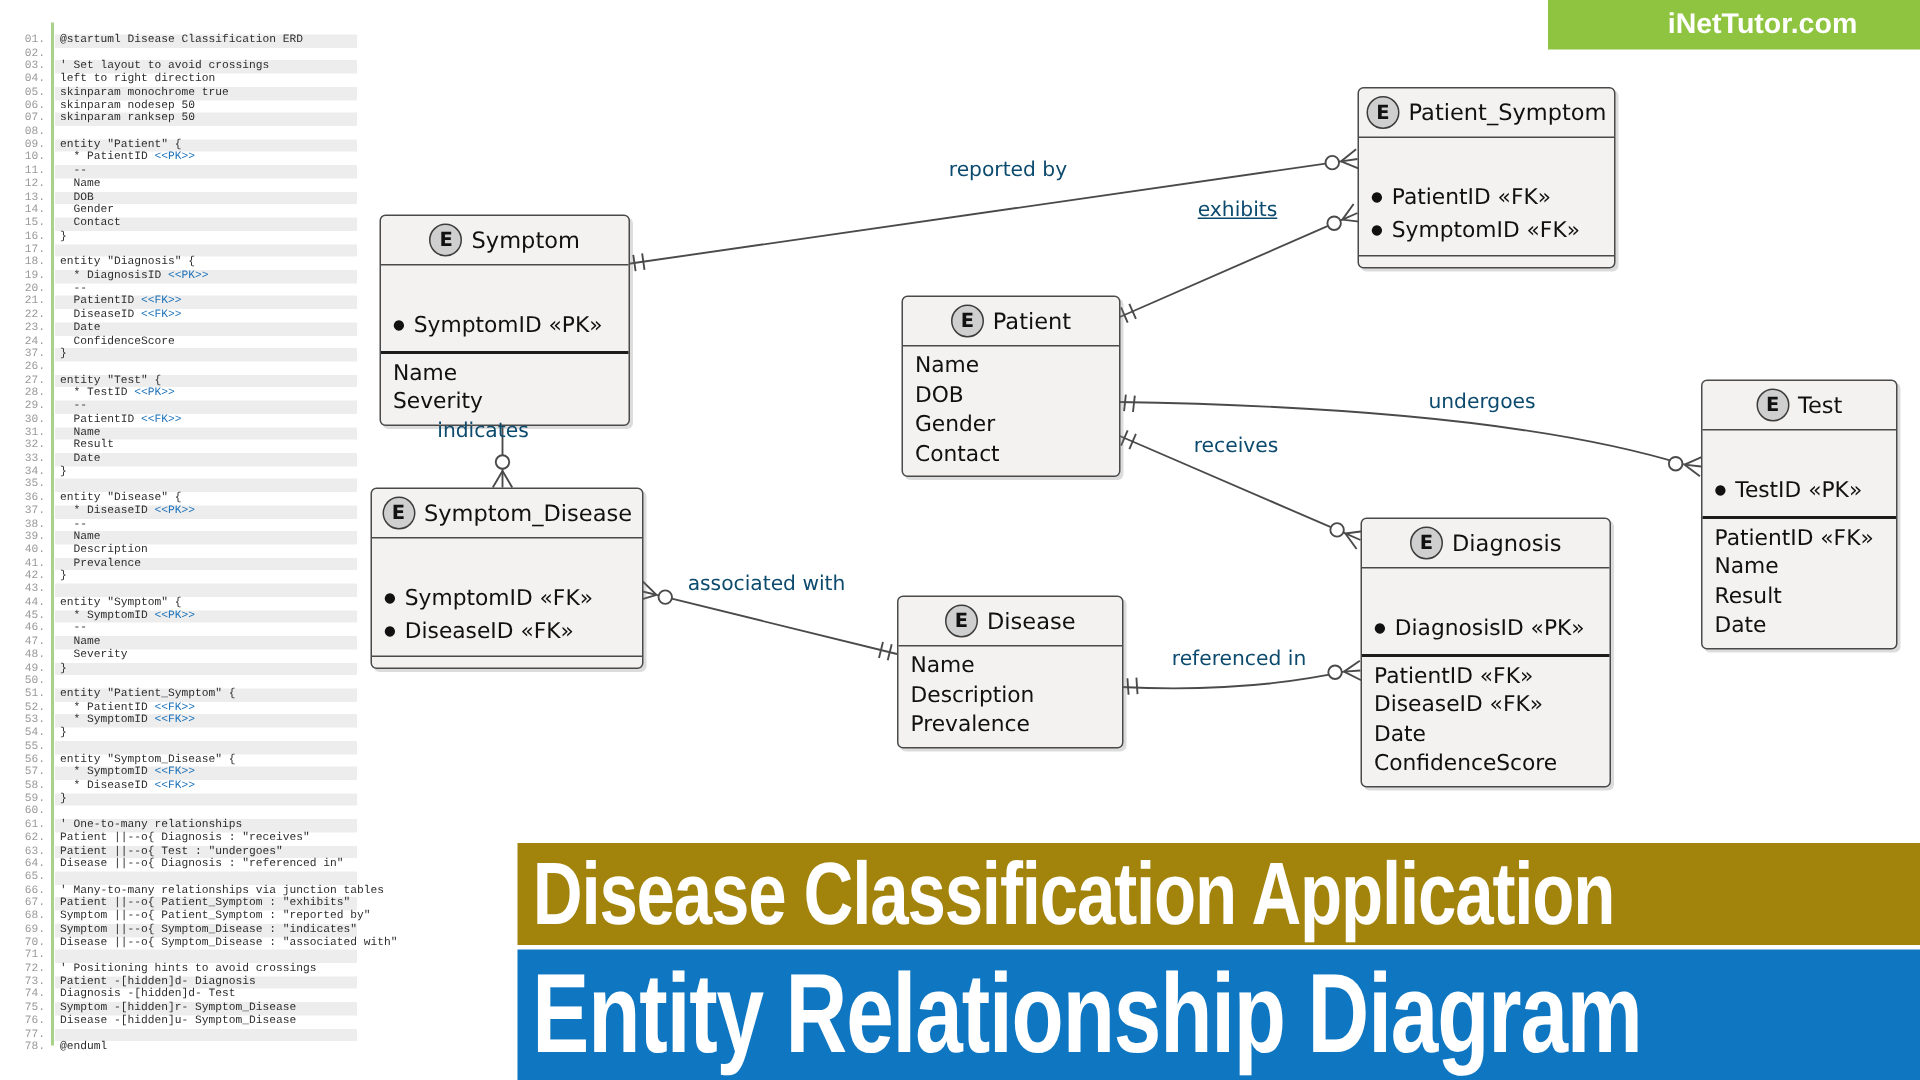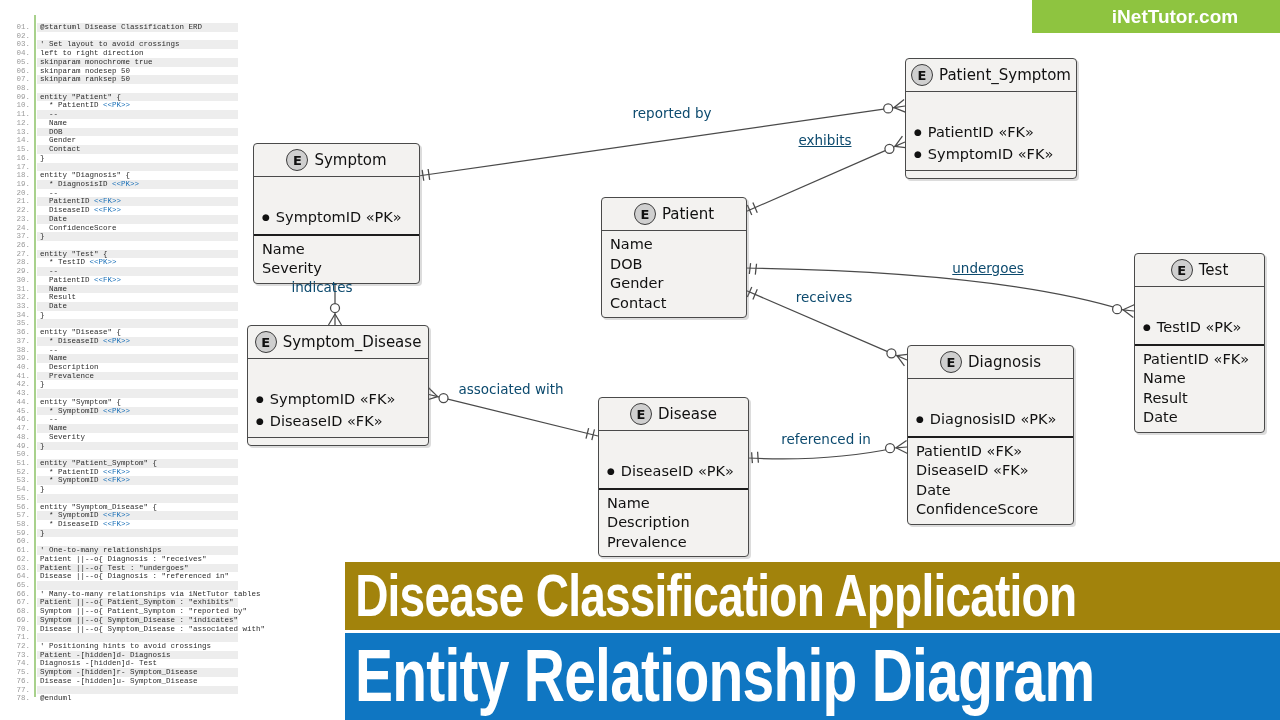--- a/index.html
+++ b/index.html
@@ -115,21 +115,21 @@
       <div class="cl"><span class="ln">56.</span><span class="ct"><span>entity "Symptom_Disease" {</span></span></div>
       <div class="cl odd"><span class="ln">57.</span><span class="ct"><span>  * SymptomID </span><span class="tk">&lt;&lt;FK&gt;&gt;</span></span></div>
       <div class="cl"><span class="ln">58.</span><span class="ct"><span>  * DiseaseID </span><span class="tk">&lt;&lt;FK&gt;&gt;</span></span></div>
       <div class="cl odd"><span class="ln">59.</span><span class="ct"><span>}</span></span></div>
       <div class="cl"><span class="ln">60.</span><span class="ct"></span></div>
       <div class="cl odd"><span class="ln">61.</span><span class="ct"><span>' One-to-many relationships</span></span></div>
       <div class="cl"><span class="ln">62.</span><span class="ct"><span>Patient ||--o{ Diagnosis : "receives"</span></span></div>
       <div class="cl odd"><span class="ln">63.</span><span class="ct"><span>Patient ||--o{ Test : "undergoes"</span></span></div>
       <div class="cl"><span class="ln">64.</span><span class="ct"><span>Disease ||--o{ Diagnosis : "referenced in"</span></span></div>
       <div class="cl odd"><span class="ln">65.</span><span class="ct"></span></div>
-      <div class="cl"><span class="ln">66.</span><span class="ct"><span>' Many-to-many relationships via iNetTutor tables</span></span></div>
+      <div class="cl"><span class="ln">66.</span><span class="ct"><span>' Many-to-many relationships via junction tables</span></span></div>
       <div class="cl odd"><span class="ln">67.</span><span class="ct"><span>Patient ||--o{ Patient_Symptom : "exhibits"</span></span></div>
       <div class="cl"><span class="ln">68.</span><span class="ct"><span>Symptom ||--o{ Patient_Symptom : "reported by"</span></span></div>
       <div class="cl odd"><span class="ln">69.</span><span class="ct"><span>Symptom ||--o{ Symptom_Disease : "indicates"</span></span></div>
       <div class="cl"><span class="ln">70.</span><span class="ct"><span>Disease ||--o{ Symptom_Disease : "associated with"</span></span></div>
       <div class="cl odd"><span class="ln">71.</span><span class="ct"></span></div>
       <div class="cl"><span class="ln">72.</span><span class="ct"><span>' Positioning hints to avoid crossings</span></span></div>
       <div class="cl odd"><span class="ln">73.</span><span class="ct"><span>Patient -[hidden]d- Diagnosis</span></span></div>
       <div class="cl"><span class="ln">74.</span><span class="ct"><span>Diagnosis -[hidden]d- Test</span></span></div>
       <div class="cl odd"><span class="ln">75.</span><span class="ct"><span>Symptom -[hidden]r- Symptom_Disease</span></span></div>
       <div class="cl"><span class="ln">76.</span><span class="ct"><span>Disease -[hidden]u- Symptom_Disease</span></span></div>
@@ -264,32 +264,29 @@
           <div class="row">DiseaseID «FK»</div>
           <div class="row">Date</div>
           <div class="row">ConfidenceScore</div>
         </div>
       </div>
       <div class="entity" style="left: 598px; top: 397px; width: 149px;">
         <div class="ent-header">
           <span class="e-badge">E</span>
           <span class="ent-name">Disease</span>
         </div>
-        <div class="ent-sec ent-keys">
-          <div class="row"><span class="b">●</span><span>DiseaseID «PK»</span></div>
-        </div>
         <div class="ent-sec">
           <div class="row">Name</div>
           <div class="row">Description</div>
           <div class="row">Prevalence</div>
         </div>
       </div>
       <div class="edge-label" style="left: 672px; top: 113px;">reported by</div>
       <div class="edge-label" style="left: 825px; top: 140px; text-decoration: underline;">exhibits</div>
-      <div class="edge-label" style="left: 988px; top: 268px; text-decoration: underline;">undergoes</div>
+      <div class="edge-label" style="left: 988px; top: 268px;">undergoes</div>
       <div class="edge-label" style="left: 824px; top: 297px;">receives</div>
       <div class="edge-label" style="left: 322px; top: 287px; text-align: right;">indicates</div>
       <div class="edge-label" style="left: 511px; top: 389px;">associated with</div>
       <div class="edge-label" style="left: 826px; top: 439px;">referenced in</div>
     </div>
 
   <div id="brand-badge">iNetTutor.com</div>
 
   <div id="banner-top" class="banner">
     <span class="bt">Disease Classification Application</span>

